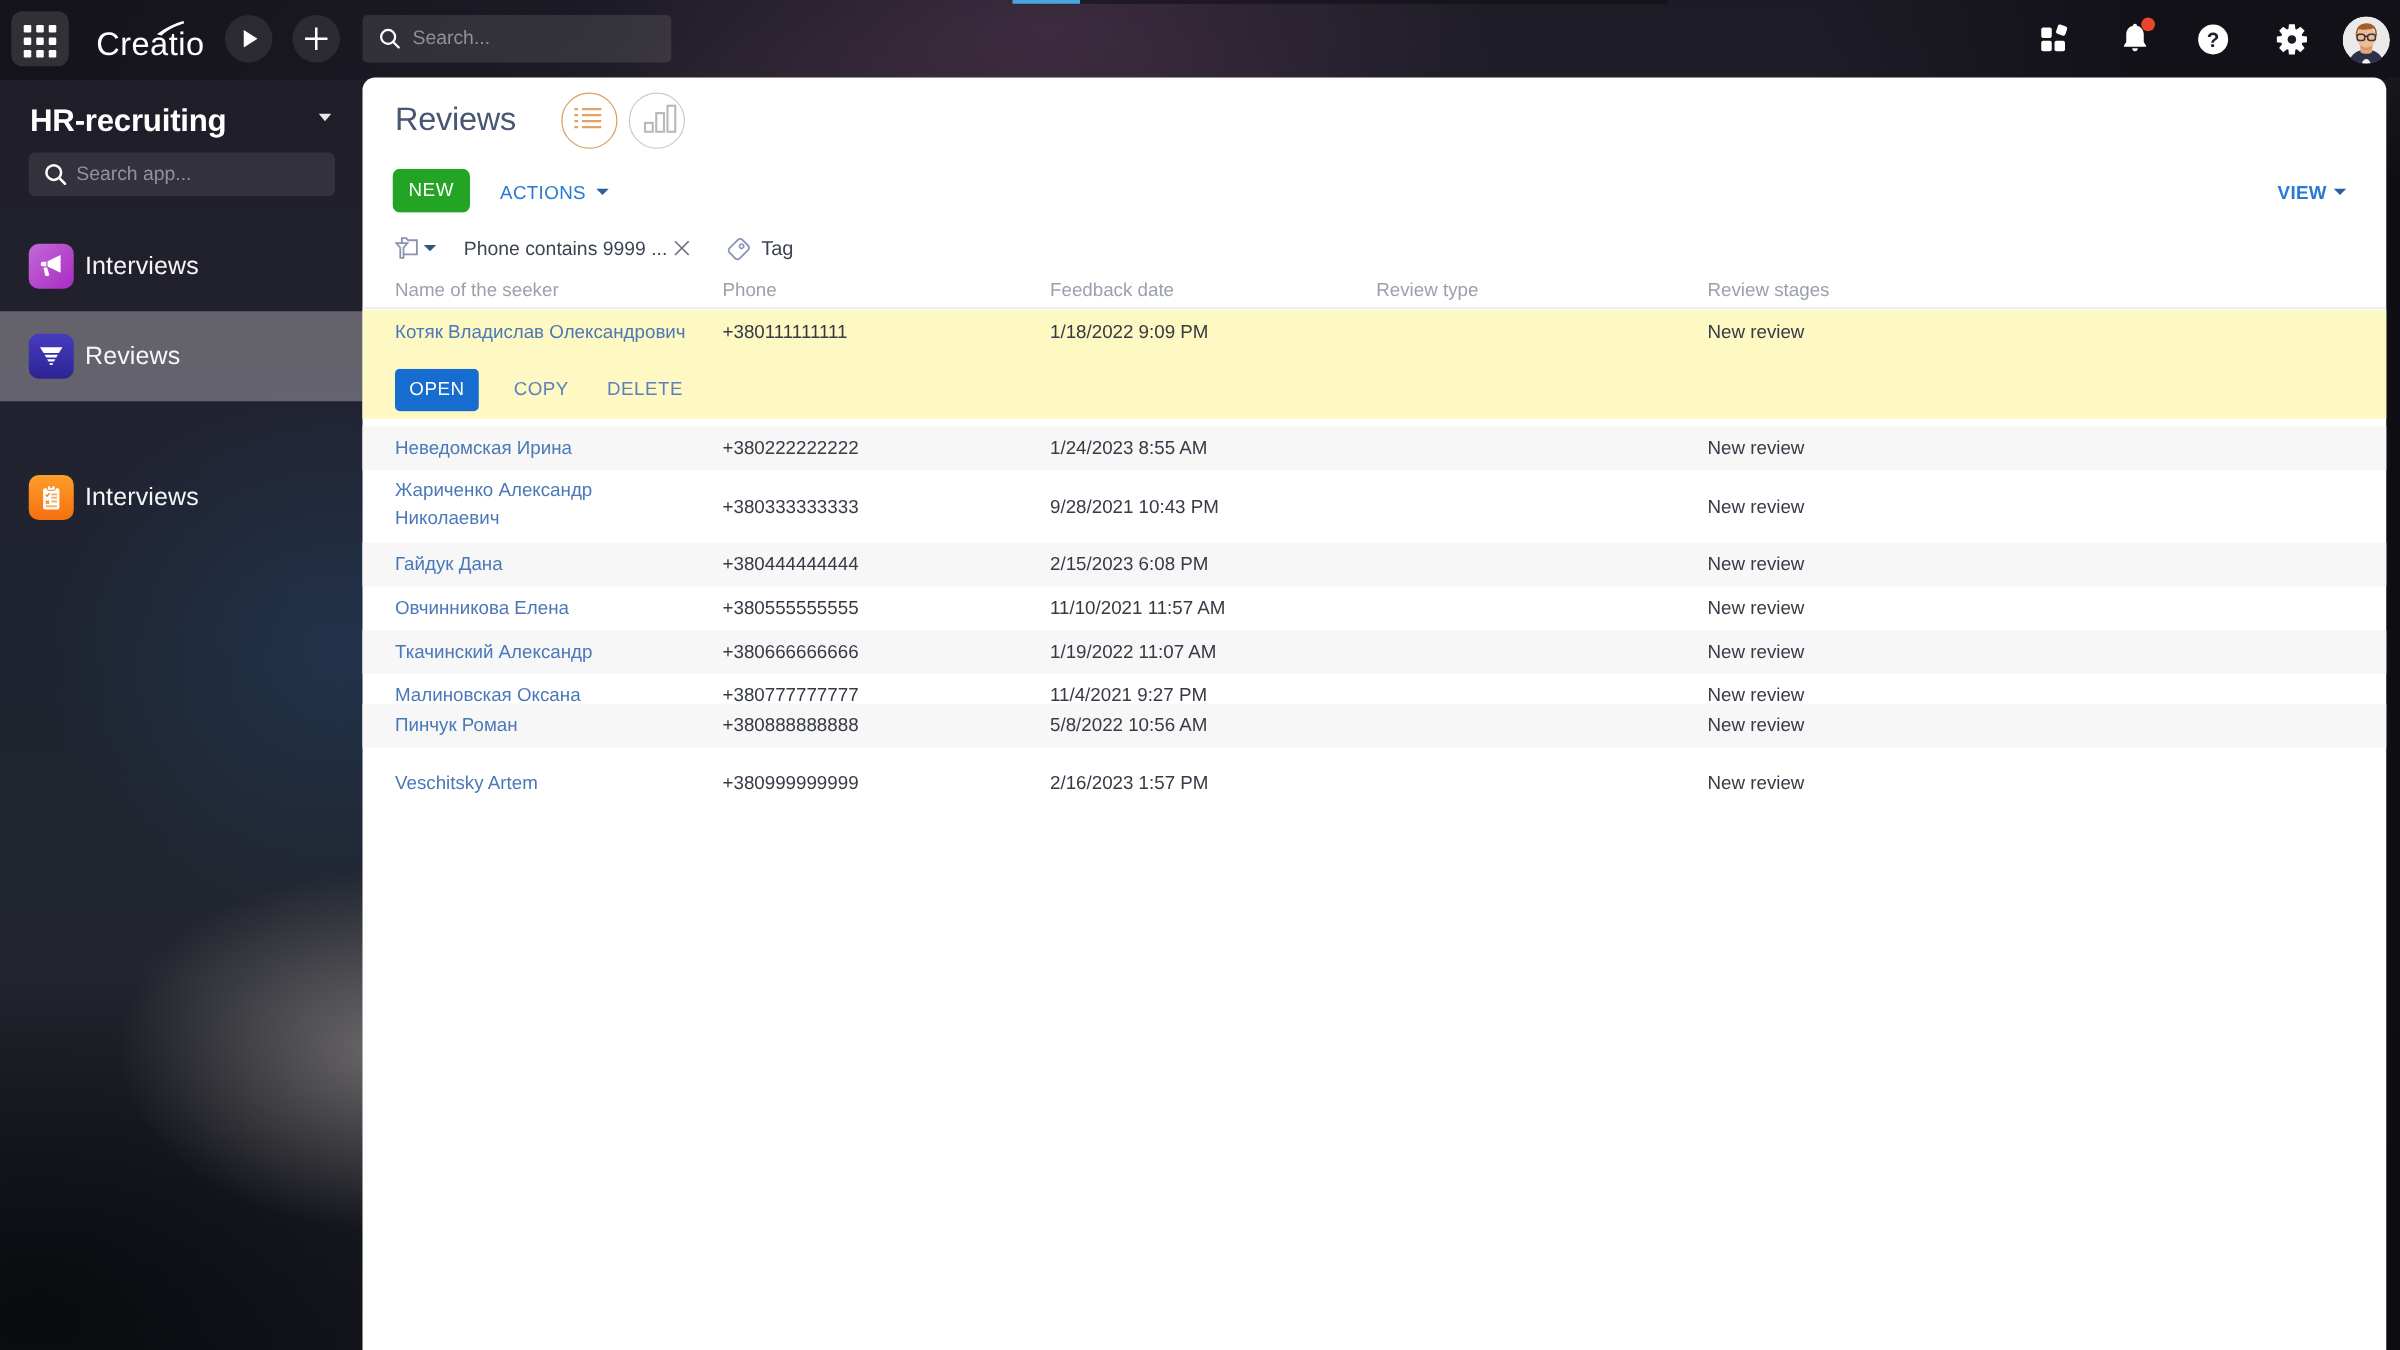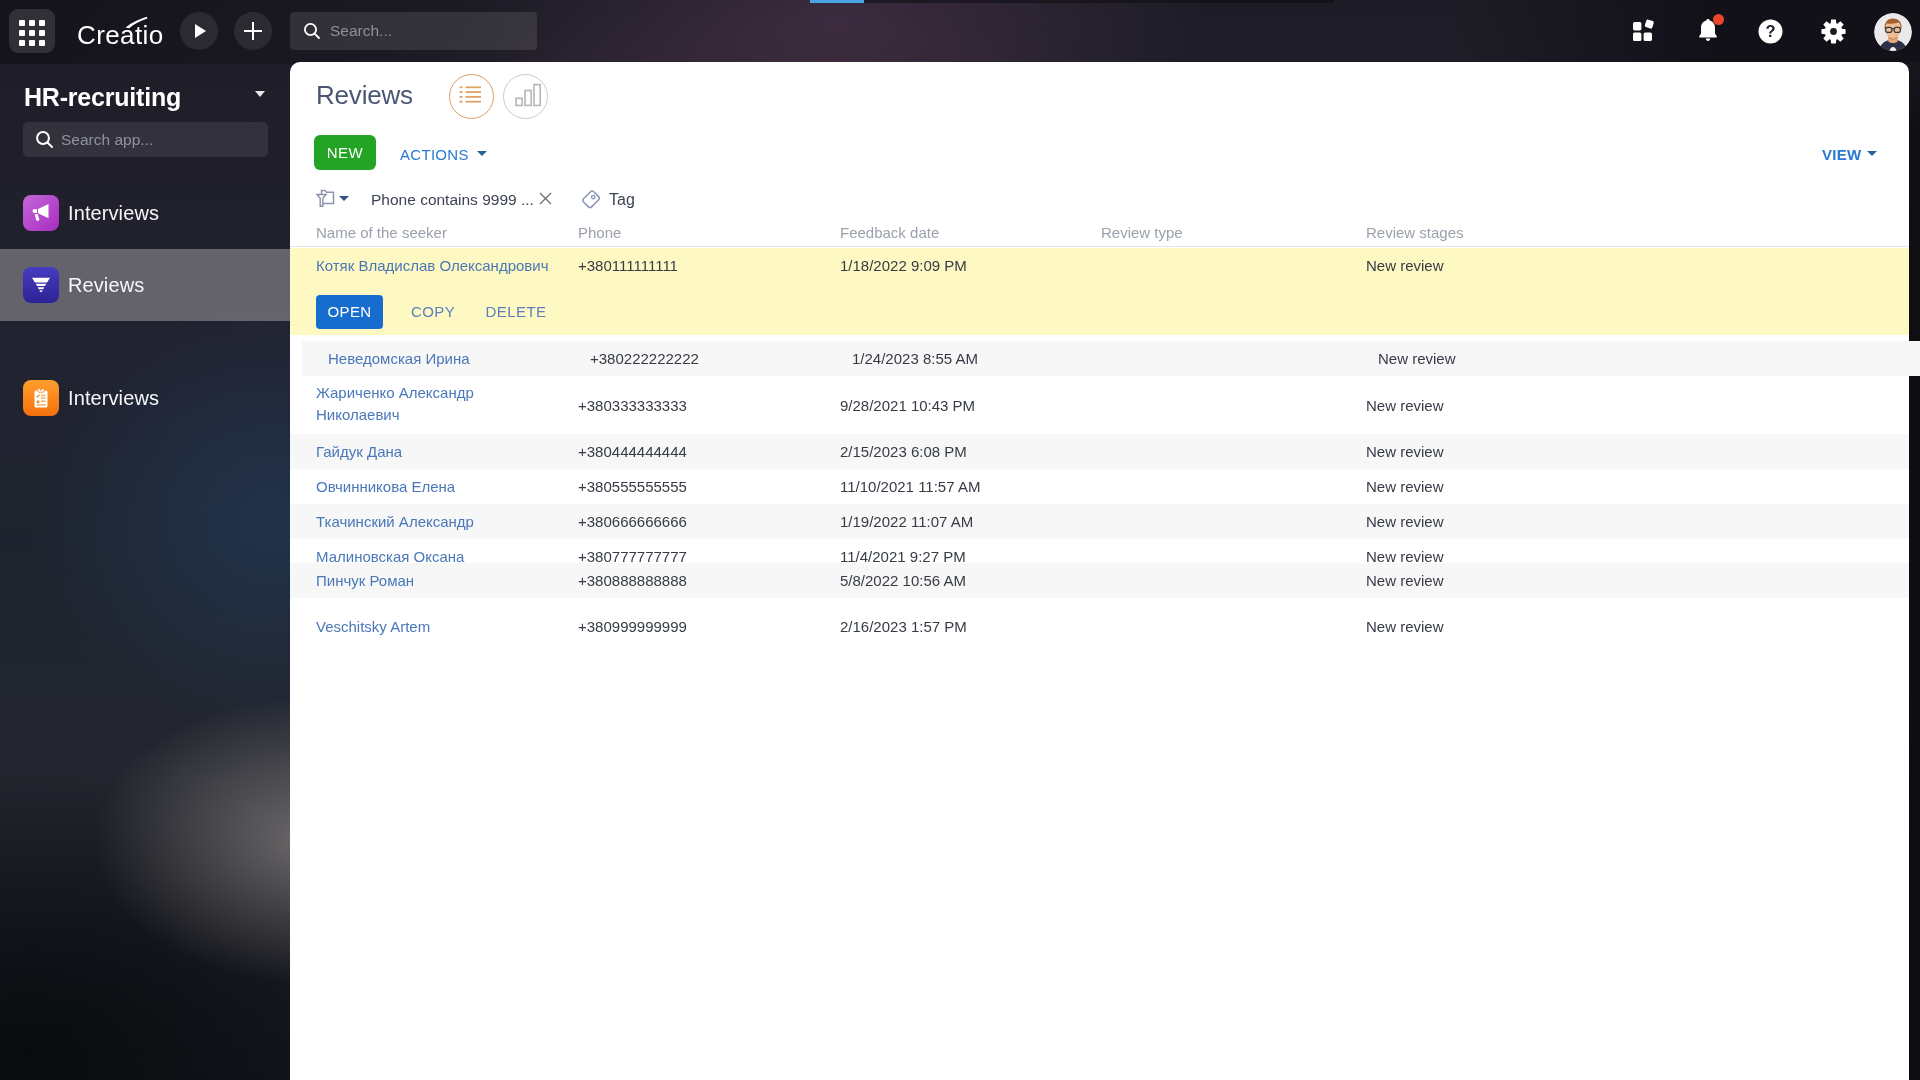--- a/index.html
+++ b/index.html
@@ -94,21 +94,21 @@
 .row { left:0; width:1619px; font-size:15px; color:#363b45; }
 .row .cell { position:absolute; top:0; height:100%; display:flex; align-items:center; }
 .row .link { color:#4a78b8; }
 #selrow { top:186px; height:87px; background:#fef9c3; }
 #selrow .nm { position:absolute; left:26px; top:0; height:35px; display:flex; align-items:center; color:#4a78b8; }
 #selrow .cell { height:35px; }
 #openbtn { position:absolute; left:26px; top:47px; transform:translateZ(0); width:67px; height:34px; background:rgba(21,107,208,0.992); color:#fff; border-radius:4px; font-size:15px; letter-spacing:0.4px; text-align:center; line-height:34px; }
 #copybtn { position:absolute; left:112px; top:47px; width:62px; height:34px; color:#5d7fbd; font-size:15px; letter-spacing:0.4px; text-align:center; line-height:34px; }
 #delbtn { position:absolute; left:190px; top:47px; width:72px; height:34px; color:#5d7fbd; font-size:15px; letter-spacing:0.4px; text-align:center; line-height:34px; }
 .grey { background:#f7f7f8; }
-#r2 { top:279px; height:35px;margin-left:12px; }
+#r2 { top:279px; height:35px; }
 #r3 { top:314px; height:58px; }
 #r3 .c1 { line-height:22px; align-items:flex-start; padding-top:6px; }
 #r4 { top:372px; height:35px; }
 #r5 { top:407px; height:35px; }
 #r6 { top:442px; height:35px; }
 #r7 { top:477px; height:35px; }
 #r8 { top:501px; height:35px; }
 #r9 { top:547px; height:35px; }
 </style>
 </head>

